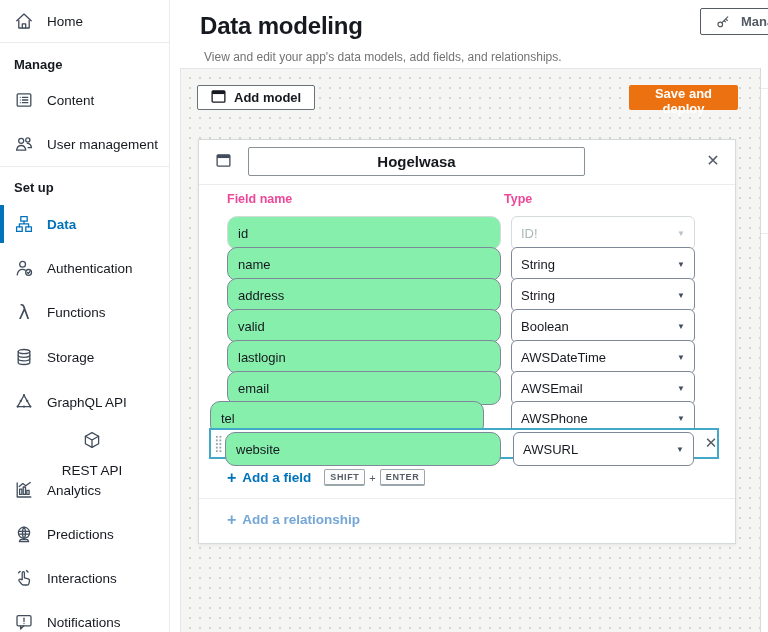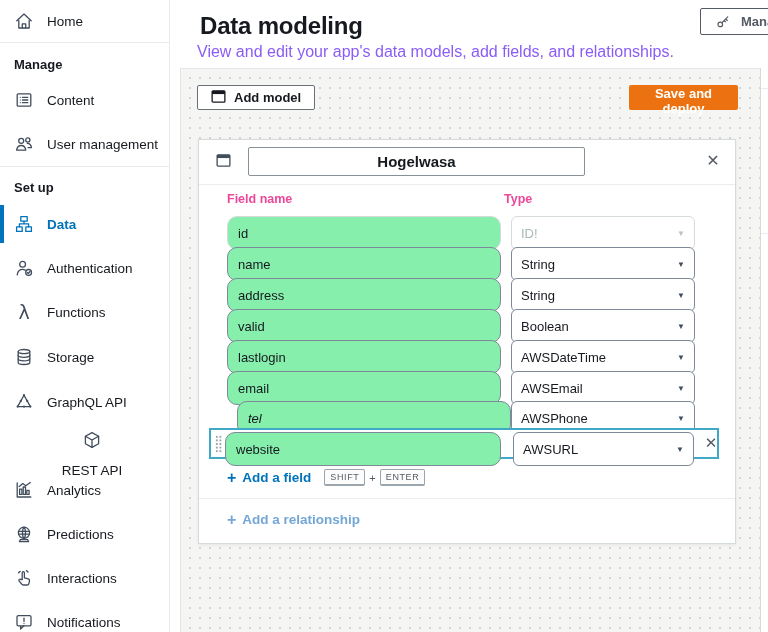--- a/index.html
+++ b/index.html
@@ -16,21 +16,21 @@
   .nav-item.selected .nav-label{color:var(--accent);font-weight:700;}
   .nav-item.selected::before{content:"";position:absolute;left:0;top:-3px;width:4px;height:38px;background:var(--accent);}
   .nav-section{position:absolute;left:14px;font-size:13px;font-weight:700;color:#16191f;}
   .nav-divider{position:absolute;left:0;width:170px;border-top:1px solid #e9ebed;}
   .icon20{width:20px;height:20px;display:inline-flex;align-items:center;justify-content:center;flex:0 0 20px;}
   .lambda{font-size:19px;line-height:20px;width:20px;text-align:center;display:inline-block;
           font-family:"DejaVu Sans",sans-serif;}
 
   
   #page-title{position:absolute;left:196px;top:8px;margin:4px;font-size:24px;font-weight:700;letter-spacing:-0.2px;}
-  #page-subtitle{position:absolute;left:196px;top:42px;margin:1px;font-size:16px;color:#8b5cf6;}
+  #page-subtitle{position:absolute;left:196px;top:42px;margin:8px;font-size:12px;color:#737373;}
   #manage-btn{position:absolute;left:700px;top:8px;height:27px;width:170px;display:flex;align-items:center;
               gap:9px;padding:0 14px;background:#fff;border:1px solid #545b64;border-radius:2px;
               font-weight:700;font-size:13px;color:#545b64;cursor:pointer;z-index:2;
               font-family:"Liberation Sans",sans-serif;}
   #manage-btn .icon16{width:17px;height:17px;display:inline-flex;}
 
   
   #canvas{position:absolute;left:180px;top:68px;width:588px;height:564px;box-sizing:border-box;
           background-color:#f5f5f4;
           background-image:radial-gradient(rgba(0,0,0,0.13) 1px, transparent 1.2px);
@@ -80,21 +80,21 @@
   #selected-row .f-select{left:302px;top:2px;width:181px;}
   #delete-field{position:absolute;left:491px;top:3px;width:18px;height:20px;background:none;border:none;
                 font-size:15px;color:#545b64;cursor:pointer;padding:0;line-height:20px;}
 
   #add-field-row{position:absolute;left:28px;top:329px;display:flex;align-items:center;gap:13px;}
   #add-field{display:flex;align-items:center;gap:6px;background:none;border:none;padding:0;cursor:pointer;
              color:var(--accent);font-size:13.5px;font-weight:700;font-family:"Liberation Sans",sans-serif;}
   #add-field .plus{font-size:16px;font-weight:700;line-height:14px;}
   .shortcut{display:inline-flex;align-items:center;gap:4px;color:#545b64;font-size:11px;}
   kbd{font-family:"Liberation Sans",sans-serif;font-size:9px;letter-spacing:0.6px;color:#545b64;
-      background:#fcfcfc;border:1px solid #9aa5ac;border-bottom-width:2px;border-radius:2px;padding:2px 5px;}
+      background:#fcfcfc;border:1px solid #9aa5ac;border-bottom-width:2px;border-radius:2px;padding:2px 5px;font-weight:bold;}
 
   #add-rel{position:absolute;left:28px;top:372px;display:flex;align-items:center;gap:6px;background:none;
            border:none;padding:0;cursor:pointer;color:var(--muted-link);font-size:13.5px;font-weight:700;
            font-family:"Liberation Sans",sans-serif;}
   #add-rel .plus{font-size:16px;font-weight:700;line-height:14px;}
 </style>
 </head>
 <body>
 
 <div id="app">
@@ -321,21 +321,21 @@
             </div>
           </div>
           <div class="field-row" style="top: 231px;">
             <input class="f-input" type="text" value="email" style="left: 28px; width: 274px;">
             <div class="f-select" style="left: 312px; width: 184px;">
               <span>AWSEmail</span>
               <span class="arrow">▼</span>
             </div>
           </div>
           <div class="field-row" style="top: 261px;">
-            <input class="f-input" type="text" value="tel" style="left: 38px; width: 274px; font-style: italic;">
+            <input class="f-input" type="text" value="tel" style="left: 11px; width: 274px;">
             <div class="f-select" style="left: 312px; width: 184px;">
               <span>AWSPhone</span>
               <span class="arrow">▼</span>
             </div>
           </div>
         </div>
 
       <div id="add-field-row">
         <button id="add-field">
           <span class="plus">+</span>

